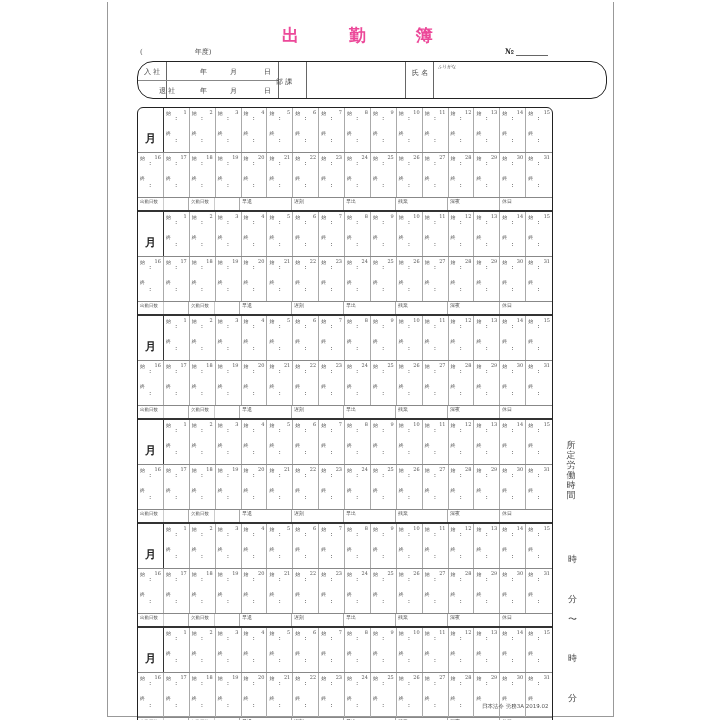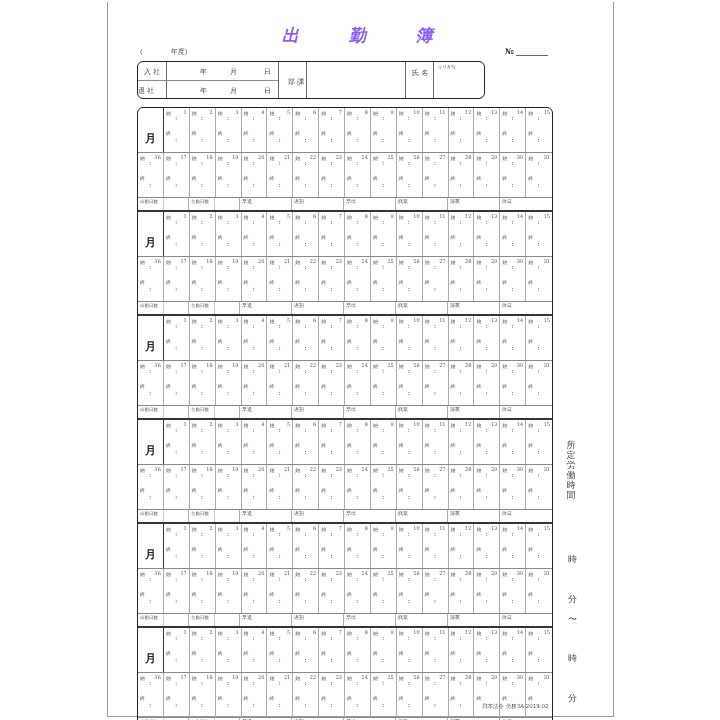--- a/index.html
+++ b/index.html
@@ -1,23 +1,23 @@
 <!DOCTYPE html>
 <html><head>
 <meta charset="utf-8">
 <style>
   html,body{margin:0;padding:0;background:#fff;}
   body{width:720px;height:720px;position:relative;overflow:hidden;font-family:"DejaVu Serif","Liberation Serif",serif;color:#333;}
   .page{position:absolute;left:107px;top:2px;width:505px;height:714px;border-left:1px solid #999;border-right:1px solid #999;border-bottom:1px solid #999;background:#fff;}
-  .title{position:absolute;left:282px;top:24px;font-size:17px;font-weight:bold;letter-spacing:22px;color:#8b5cf6;font-family:"DejaVu Sans","Liberation Sans",sans-serif;font-style:italic;}
+  .title{position:absolute;left:282px;top:24px;font-size:17px;font-weight:bold;letter-spacing:22px;color:#ec4899;font-family:"DejaVu Sans","Liberation Sans",sans-serif;}
   .fy{position:absolute;left:140px;top:47px;font-size:7px;color:#555;}
-  .fy .yr{margin-left:28px;}
+  .fy .yr{margin-left:52px;}
   .no{position:absolute;left:505px;top:46px;font-size:8px;color:#333;font-weight:bold;}
   .no .line{display:inline-block;width:32px;border-bottom:1px solid #666;margin-left:2px;vertical-align:bottom;}
-  .hdr{position:absolute;left:137px;top:61px;width:348px;height:38px;border:1.5px solid #222;border-radius:6px;box-sizing:border-box;}
+  .hdr{position:absolute;left:137px;top:61px;width:470px;height:38px;border:1.5px solid #222;border-radius:16px;box-sizing:border-box;}
   .hdr .c{position:absolute;font-size:7px;color:#444;}
   .hdr .vl{position:absolute;top:0;bottom:0;border-left:1px solid #666;}
   .hdr .hl{position:absolute;left:0;width:140px;border-top:1px solid #888;top:18px;}
   .grid{position:absolute;left:137px;top:107px;width:416px;border:1.5px solid #222;border-radius:6px;box-sizing:border-box;overflow:hidden;}
   .block{border-bottom:2px solid #333;}
   .block:last-child{border-bottom:none;}
   .row{display:flex;height:44px;border-bottom:1px solid #888;}
   .cell{width:26px;box-sizing:border-box;border-right:1px solid #aaa;position:relative;font-size:5px;color:#555;}
   .cell:last-child{border-right:none;}
   .cell .s{position:absolute;left:2px;top:2px;}
@@ -40,31 +40,31 @@
 <body>
 
 <div class="page"></div>
 
 <div class="title">出 勤 簿</div>
 <div class="fy"><span>(</span><span class="yr">年度)</span></div>
 <div class="no"><span>№</span><span class="line"></span></div>
 
 <div class="hdr">
   <span class="c" style="left:6px;top:5px">入 社</span>
-  <span class="c" style="left:0;top:24px">退 社</span>
+  <span class="c" style="left:21px;top:24px">退 社</span>
   <div class="vl" style="left:28px"></div>
   <div class="hl"></div>
   <span class="c" style="left:62px;top:5px">年</span>
   <span class="c" style="left:92px;top:5px">月</span>
   <span class="c" style="left:126px;top:5px">日</span>
   <span class="c" style="left:62px;top:24px">年</span>
   <span class="c" style="left:92px;top:24px">月</span>
   <span class="c" style="left:126px;top:24px">日</span>
   <div class="vl" style="left:140px"></div>
-  <span class="c" style="left:150px;top:15px">部 課</span>
+  <span class="c" style="left:138px;top:15px">部 課</span>
   <div class="vl" style="left:168px"></div>
   <div style="position:absolute;left:169px;top:0;width:98px;height:100%"></div>
   <div class="vl" style="left:267px"></div>
   <span class="c" style="left:274px;top:6px">氏 名</span>
   <div class="vl" style="left:295px"></div>
   <span class="c" style="left:300px;top:2px;font-size:4.5px">ふりがな</span>
   <div style="position:absolute;left:296px;top:0;right:0;height:100%"></div>
 </div>
 
 <div class="grid" id="grid">

